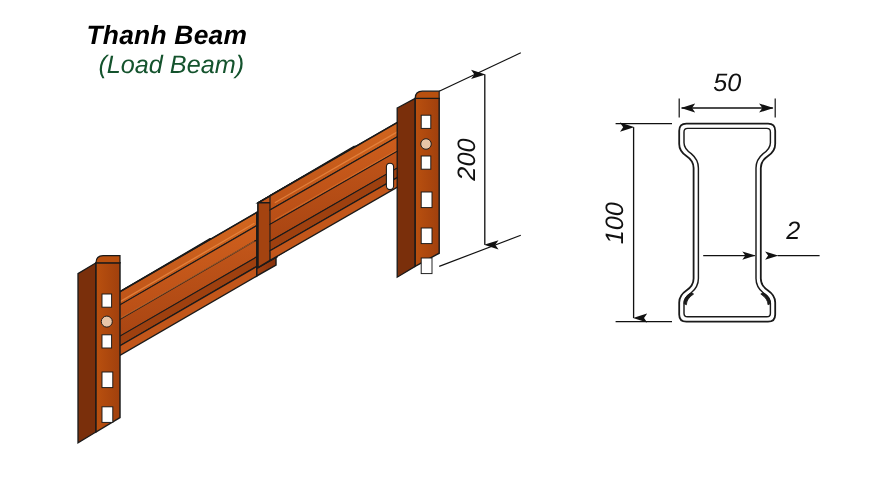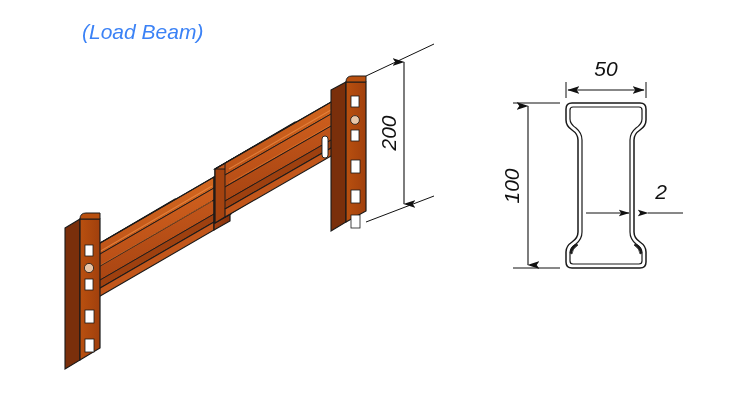--- a/index.html
+++ b/index.html
@@ -29,21 +29,21 @@
     color: #000000;
     letter-spacing: 0.2px;
     line-height: 1.05;
     white-space: nowrap;
   }
   #title-sub {
     font-family: "Liberation Sans", sans-serif;
     font-weight: normal;
     font-style: italic;
     font-size: 21px;
-    color: #3b82f6;
+    color: #14532d;
     line-height: 1.15;
     margin-top: 2px;
     margin-left: 10px;
     white-space: nowrap;
   }
   .draw-svg {
     position: absolute;
     left: 0;
     top: 0;
     width: 729px;
@@ -55,20 +55,21 @@
     font-size: 21px;
     fill: #111111;
   }
 </style>
 </head>
 <body>
 
 <div id="page">
 
   <div id="title-block">
+    <div id="title-main">Thanh Beam</div>
     <div id="title-sub">(Load Beam)</div>
   </div>
 
   <svg class="draw-svg" viewBox="0 0 729 400">
     <defs>
       <marker id="arrUp" markerWidth="9" markerHeight="11" refX="4.5" refY="0.6" orient="auto">
         <path d="M4.5 0 L8 11 L4.5 8.5 L1 11 Z" fill="#111111"></path>
       </marker>
       <marker id="arrDown" markerWidth="9" markerHeight="11" refX="4.5" refY="10.4" orient="auto">
         <path d="M4.5 11 L8 0 L4.5 2.5 L1 0 Z" fill="#111111"></path>

